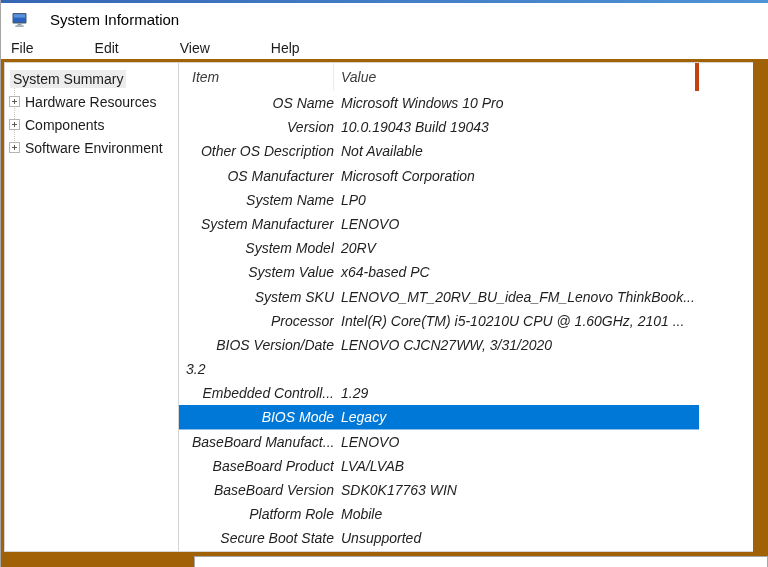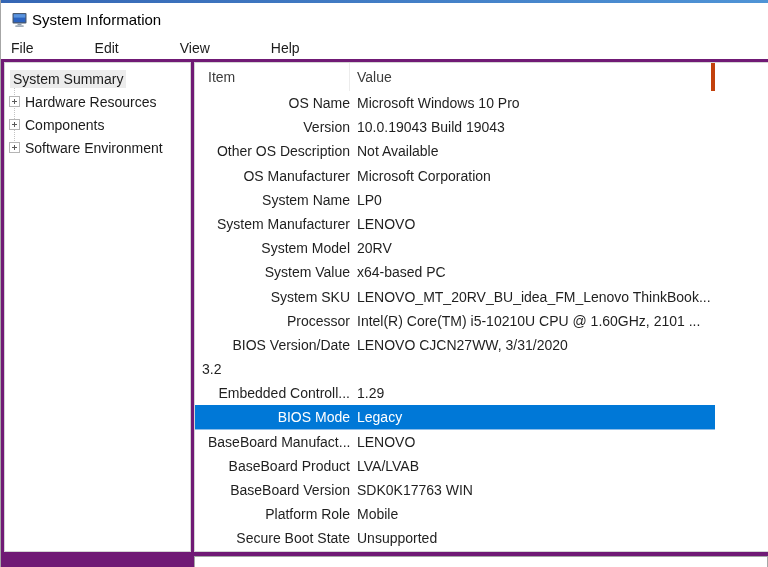--- a/index.html
+++ b/index.html
@@ -21,32 +21,32 @@
     height: 3px;
     background: linear-gradient(90deg, #3566b4, #4f94d6);
   }
   .titlebar {
     height: 33px;
     display: flex; align-items: center;
     padding-left: 11px;
     background: #ffffff;
   }
   .app-icon { width: 16px; height: 16px; display: inline-block; }
-  .title-text { margin-left: 4px; font-size: 15px; color: #000000; }
+  .title-text { margin-left: 22px; font-size: 15px; color: #000000; }
   .menubar {
     height: 23px;
     display: flex; align-items: center;
     padding-left: 3px;
     background: #ffffff;
     font-size: 14px; color: #1b1b1b; gap: 47px;
   }
   .menu-item { padding: 2px 7px; cursor: default; }
   .client {
     position: absolute; top: 59px; left: 0; right: 0; bottom: 0;
-    background: #701a75;
+    background: #a16207;
   }
   
   .tree-panel {
     position: absolute; left: 3px; top: 3px;
     width: 187px; height: 490px;
     background: #ffffff;
     border: 1px solid #d4d4d4;
     padding-top: 4px;
     font-size: 14px; color: #1b1b1b;
     overflow: hidden;
@@ -79,27 +79,28 @@
   .expander::after {
     content: ""; position: absolute;
     top: 2px; bottom: 2px; left: 4px; width: 1px;
     background: #5a5a5a;
   }
   .tree-label { padding: 1px 3px; }
   .tree-item.selected .tree-label { background: #ececec; }
   .tree-item.root { padding-left: 5px; }
   
   .list-panel {
-    position: absolute; left: 193px; top: 3px;
+    position: absolute; left: 177px; top: 3px;
     width: 575px; height: 490px;
     background: #ffffff;
     border: 1px solid #d4d4d4;
     border-right: none;
     font-size: 14px; color: #1f1f1f;
     overflow: hidden;
+    font-style: italic;
   }
   .list-header {
     display: flex;
     height: 28px;
     align-items: center;
     color: #3c3c3c;
     background: #ffffff;
   }
   .hcol { height: 100%; display: flex; align-items: center; }
   .hcol-item  { width: 155px; padding-left: 13px; border-right: 1px solid #ececec; }

